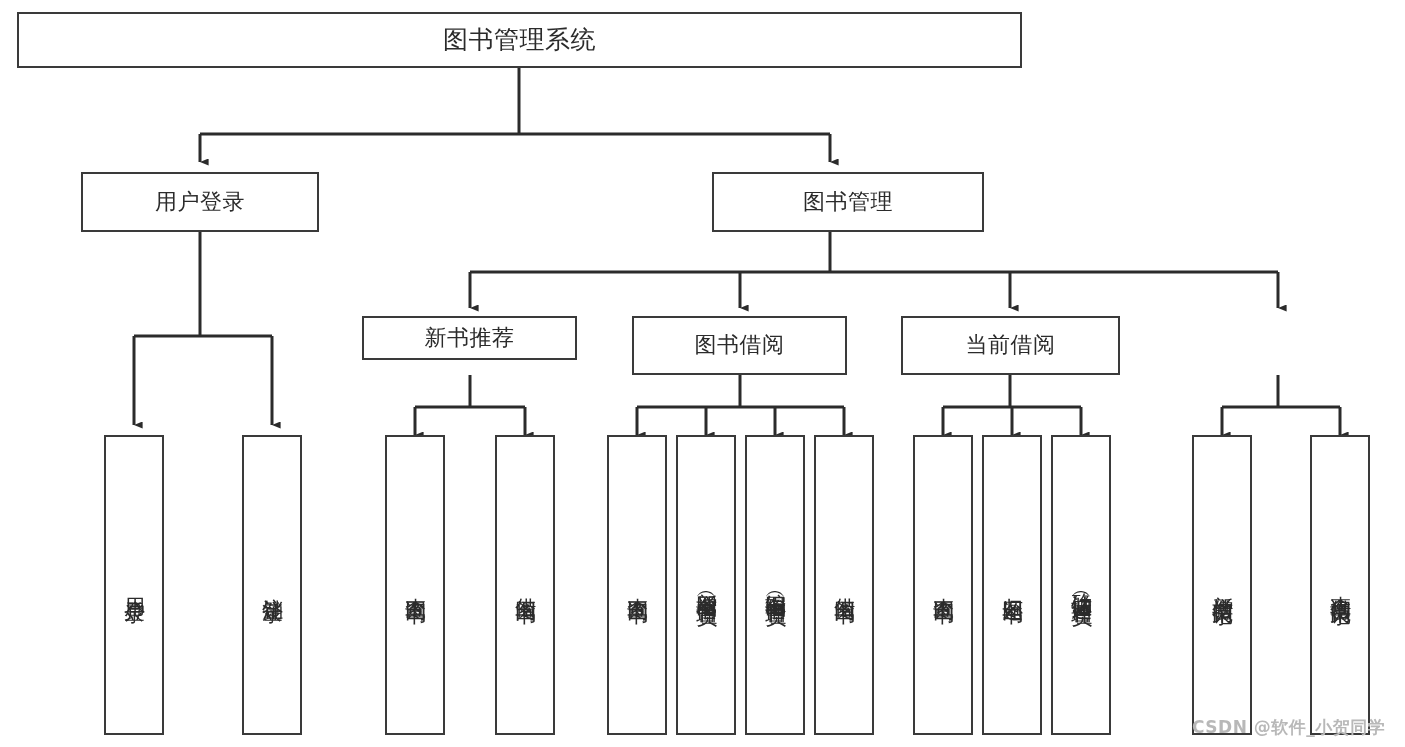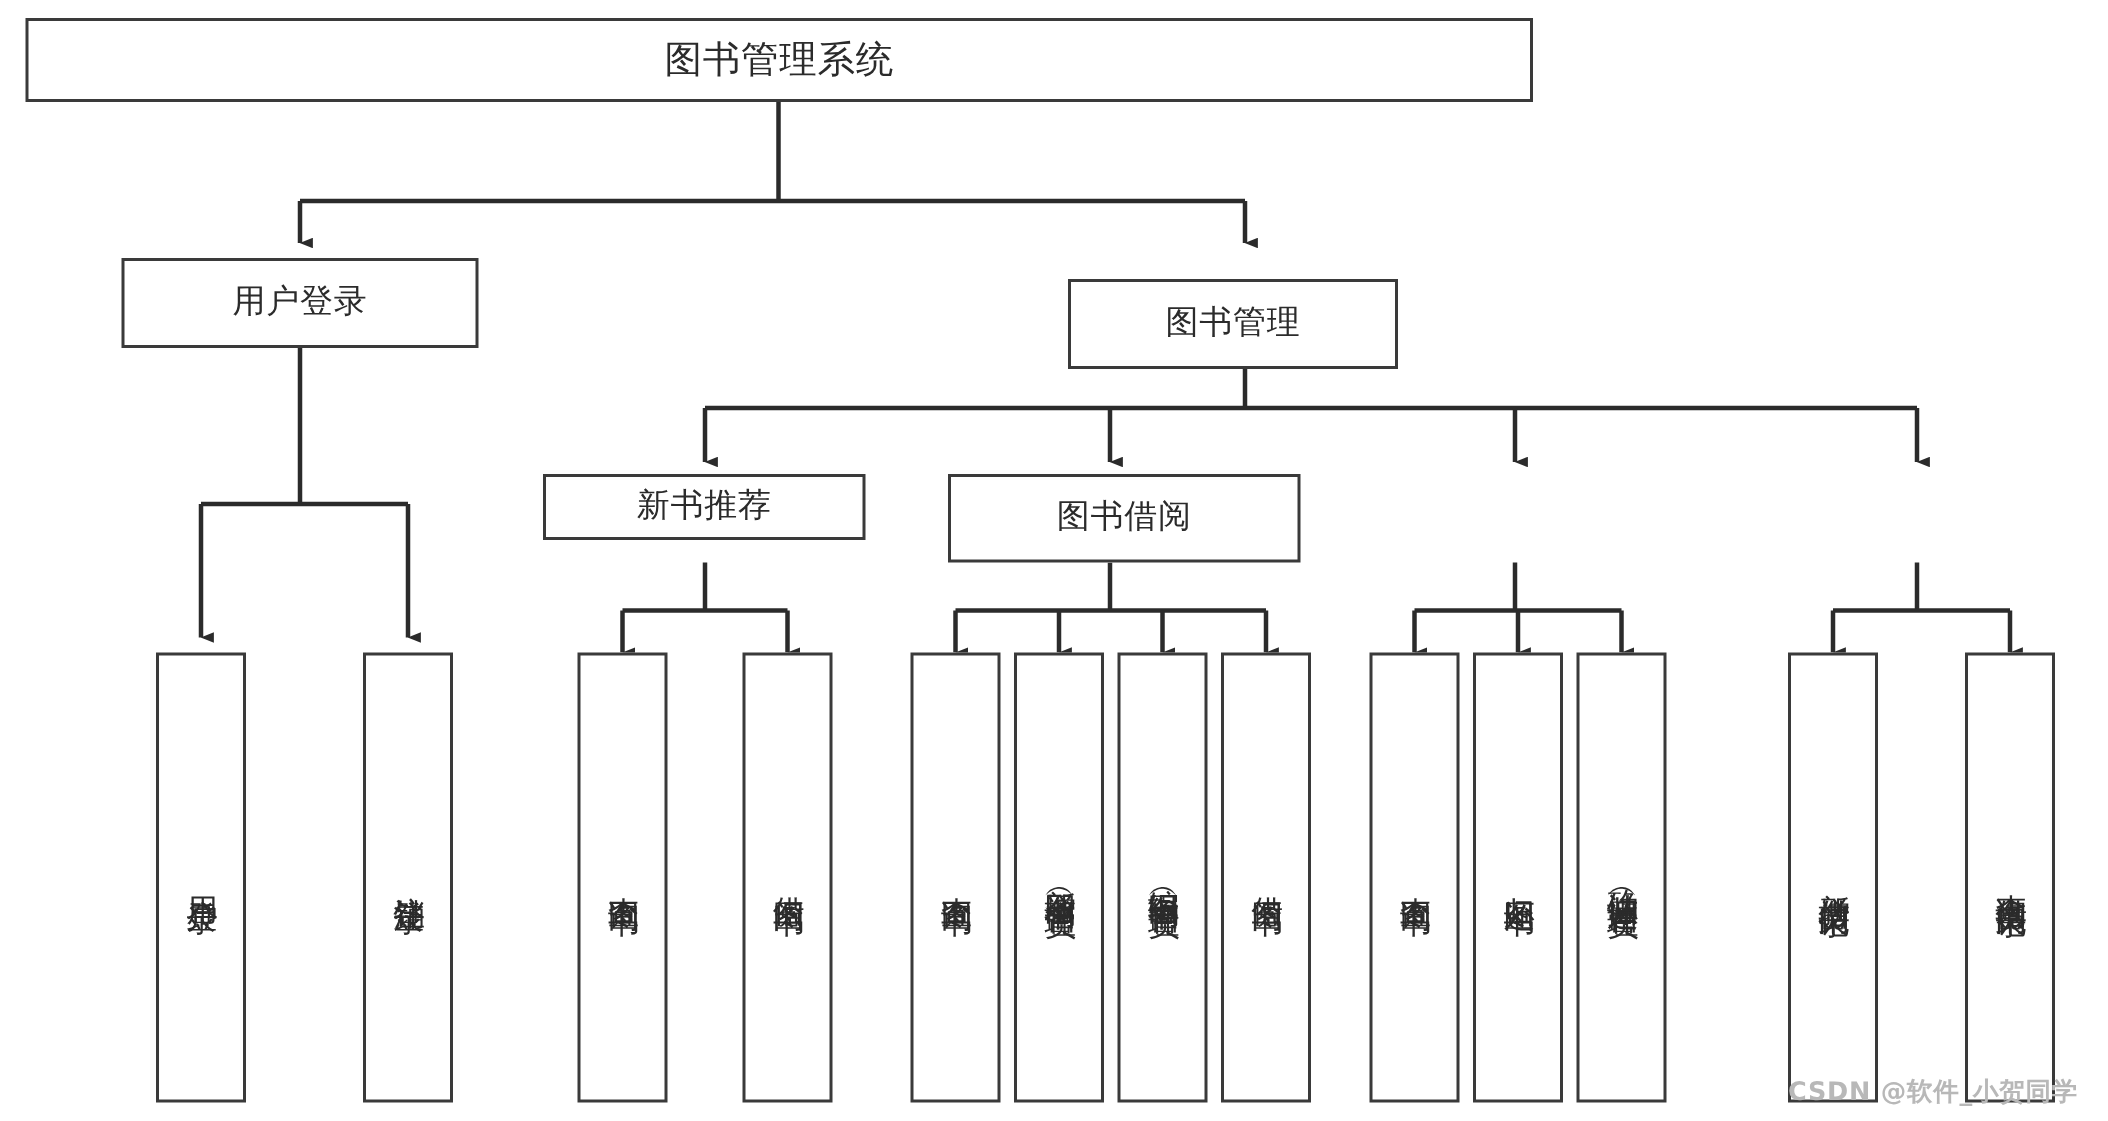--- a/index.html
+++ b/index.html
@@ -137,32 +137,35 @@
   </svg>
 
   <div class="node h" id="root-node" style="left:17px; top:12px; width:1005px; height:56px;">
     <span>图书管理系统</span>
   </div>
 
   <div class="node h" style="left:81px; top:172px; width:238px; height:60px;">
     <span>用户登录</span>
   </div>
 
-  <div class="node h" style="left:712px; top:186px; width:220px; height:60px;align-items:center;">
+  <div class="node h" style="left:712px; top:172px; width:272px; height:60px;align-items:center;">
     <span>图书管理</span>
   </div>
 
   <div class="node h" style="left:362px; top:316px; width:215px; height:44px;">
     <span>新书推荐</span>
   </div>
 
-  <div class="node h" style="left:632px; top:316px; width:235px; height:59px;">
+  <div class="node h" style="left:632px; top:316px; width:215px; height:59px;">
     <span>图书借阅</span>
   </div>
 
+  <div class="node h" style="left:901px; top:316px; width:219px; height:59px;">
+    <span>当前借阅</span>
+  </div>
 
 
   <div class="node v" style="left:104px; top:435px; width:60px; height:300px;">
     <span class="vlabel">用户登录</span>
   </div>
 
   <div class="node v" style="left:242px; top:435px; width:60px; height:300px;">
     <span class="vlabel">注销登录</span>
   </div>
 

